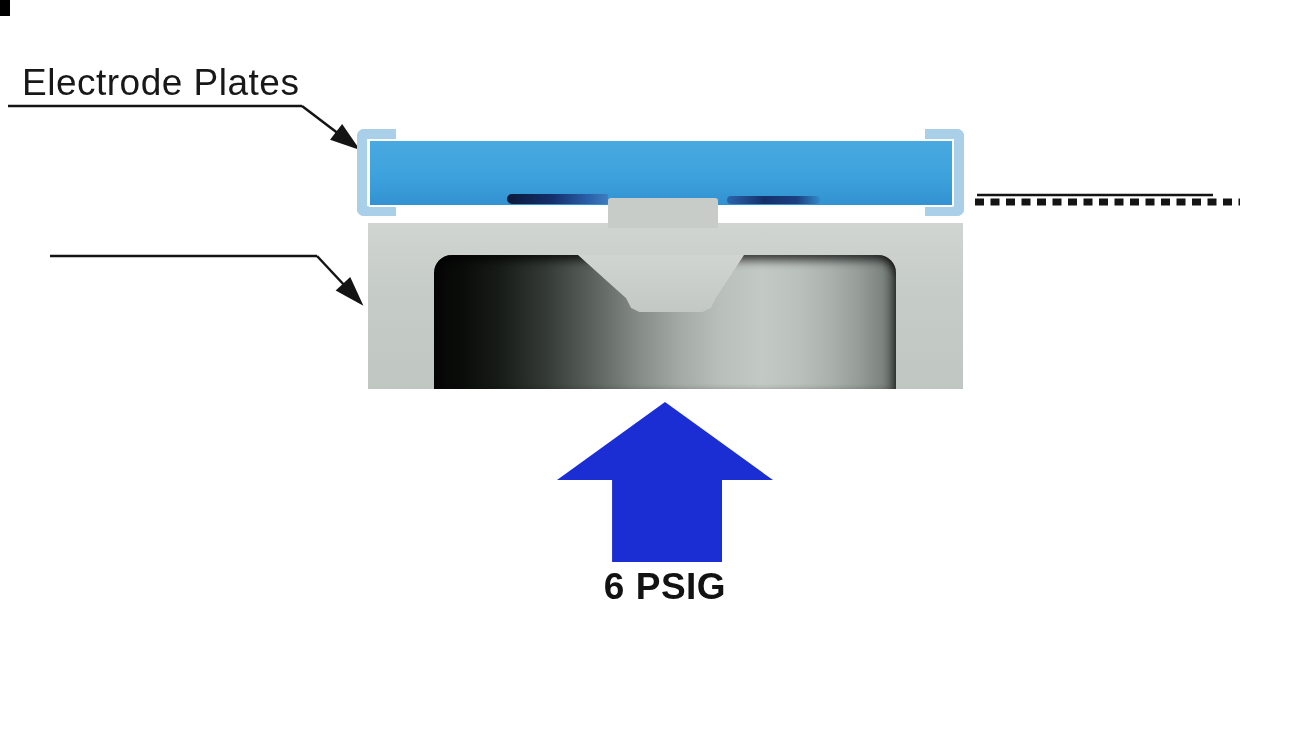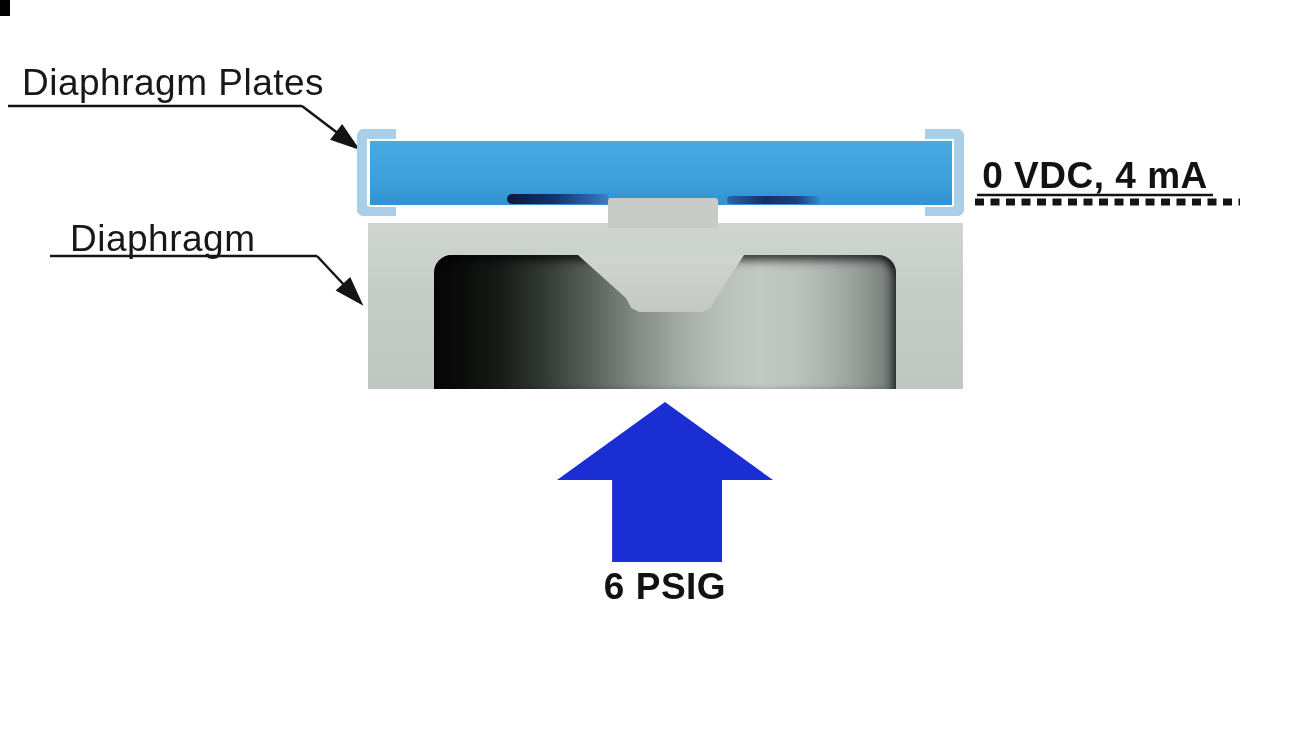--- a/index.html
+++ b/index.html
@@ -81,33 +81,31 @@
       </marker>
     </defs>
     <path d="M8,106 L302,106" stroke="#141414" stroke-width="2.5" fill="none"></path>
     <path d="M302,106 L356,147" stroke="#141414" stroke-width="2.5" fill="none" marker-end="url(#ah)"></path>
     <path d="M50,256 L317,256" stroke="#141414" stroke-width="2.5" fill="none"></path>
     <path d="M317,256 L360,302" stroke="#141414" stroke-width="2.5" fill="none" marker-end="url(#ah)"></path>
     <path d="M977,195 L1213,195" stroke="#141414" stroke-width="2.5" fill="none"></path>
     <path d="M975,202 L1240,202" stroke="#141414" stroke-width="7" stroke-dasharray="9 6.5" fill="none"></path>
   </svg>
 
-  <div class="abs callout lbl-electrode">Diaphragm Plates</div>
-  <div class="abs callout lbl-diaphragm">Diaphragm</div>
+  <div class="abs callout lbl-electrode">Electrode Plates</div>
 
   <div class="abs bracket bracket-left"></div>
   <div class="abs bracket bracket-right"></div>
   <div class="abs plate"></div>
   <div class="abs streak streak-l"></div>
   <div class="abs streak streak-r"></div>
 
   <div class="abs bump"></div>
   <div class="abs dia-body">
     <div class="cavity">
       <div class="boss"></div>
     </div>
   </div>
 
   <div class="abs p-arrow"></div>
-  <div class="abs bold-note txt-vdc">0 VDC, 4 mA</div>
   <div class="abs bold-note txt-psig">6 PSIG</div>
 
 </div>
 
 </body></html>

